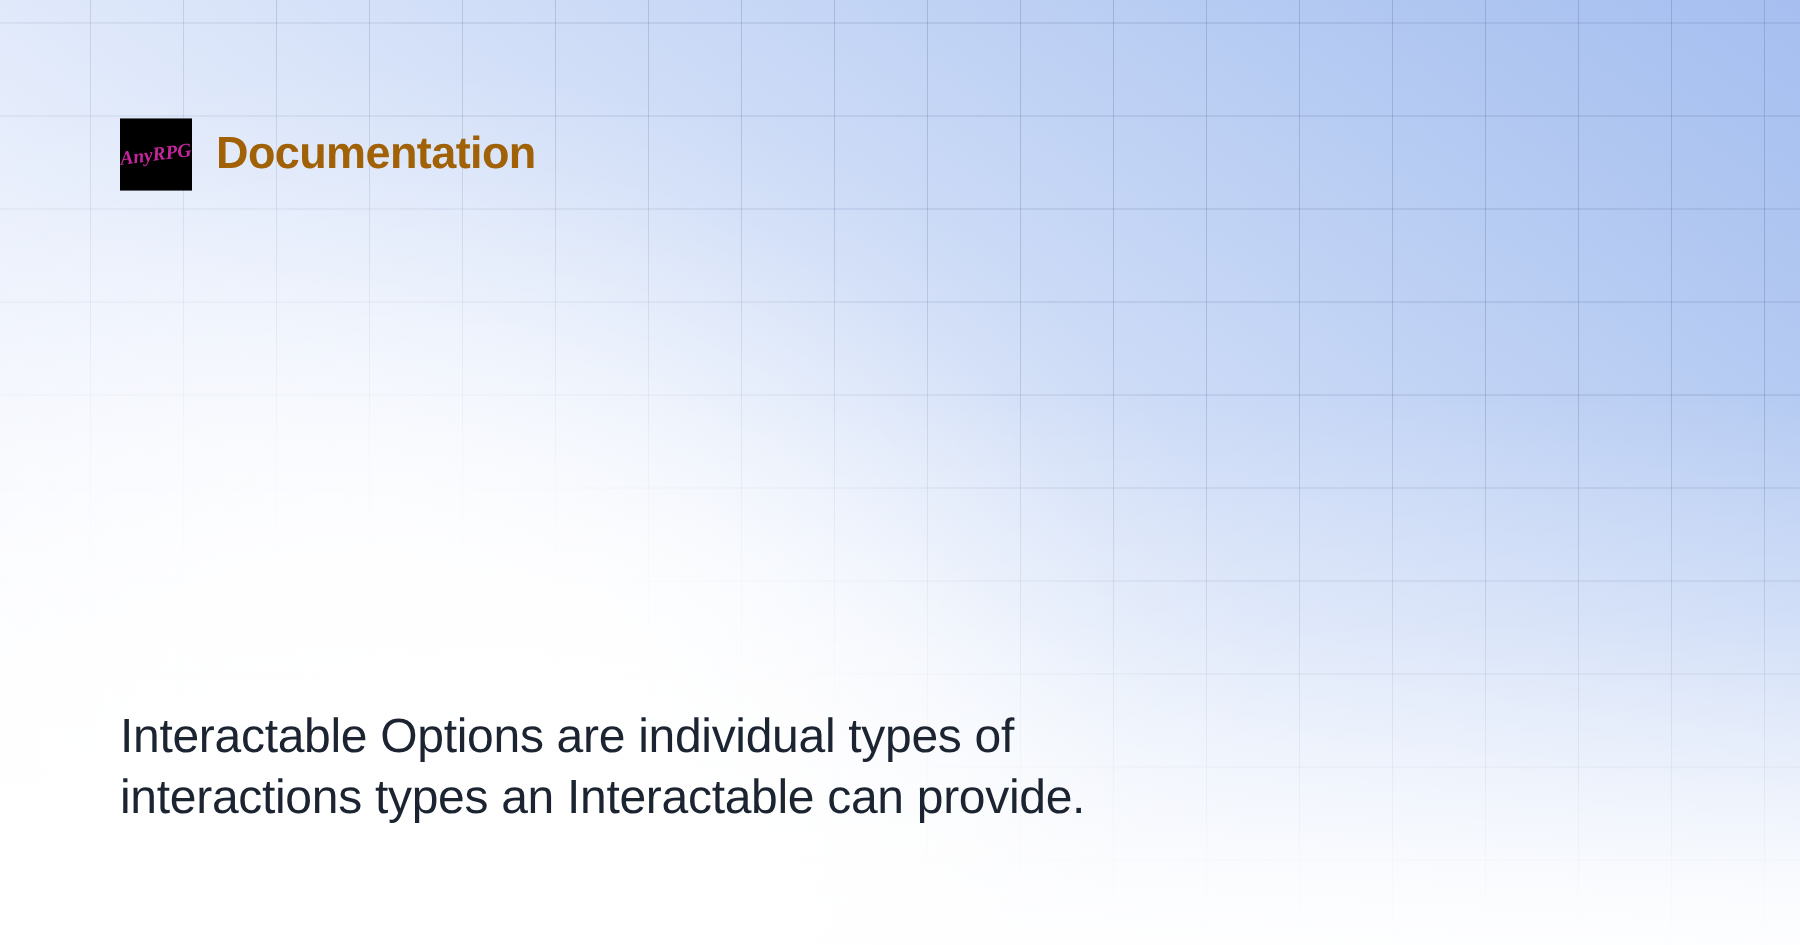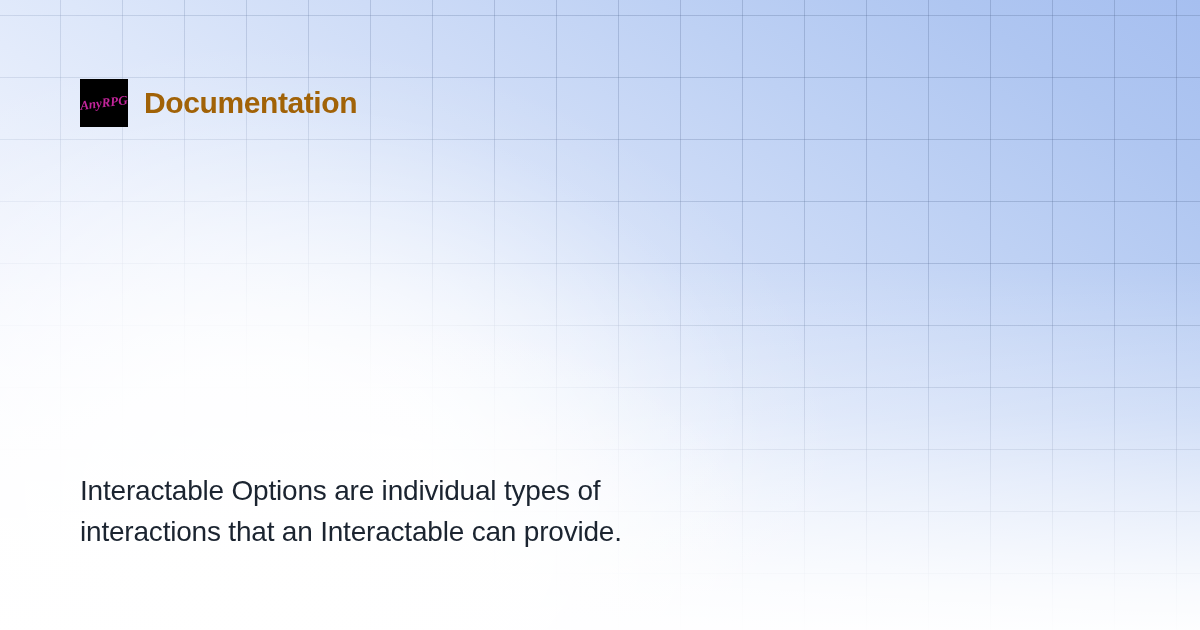--- a/index.html
+++ b/index.html
@@ -159,21 +159,21 @@
     line-height: 1;
     white-space: nowrap;
   }
 
   
   .description {
     position: absolute;
     left: 80px;
     top: 470px;
     width: 800px;
-    font-size: 28px;
+    font-size: 32px;
     font-weight: normal;
     color: #1b2430;
     line-height: 41px;
     letter-spacing: -0.2px;
   }
   .description .desc-line { display: block; white-space: nowrap; }
 </style>
 </head>
 <body>
 
@@ -193,17 +193,17 @@
           <rect x="0" y="0" width="48" height="48" fill="#000000"></rect>
           <text x="24" y="28" text-anchor="middle" font-family="'Liberation Serif', serif" font-size="13" font-style="italic" font-weight="bold" fill="#c3259b" transform="rotate(-7 24 25)">AnyRPG</text>
         </svg>
       </div>
       <div class="brand-title">Documentation</div>
     </div>
 
 
     <div class="description">
       <span class="desc-line">Interactable Options are individual types of</span>
-      <span class="desc-line">interactions that an Interactable can provide.</span>
+      <span class="desc-line">interactions types an Interactable can provide.</span>
     </div>
 
   </div>
 </div>
 
 </body></html>

